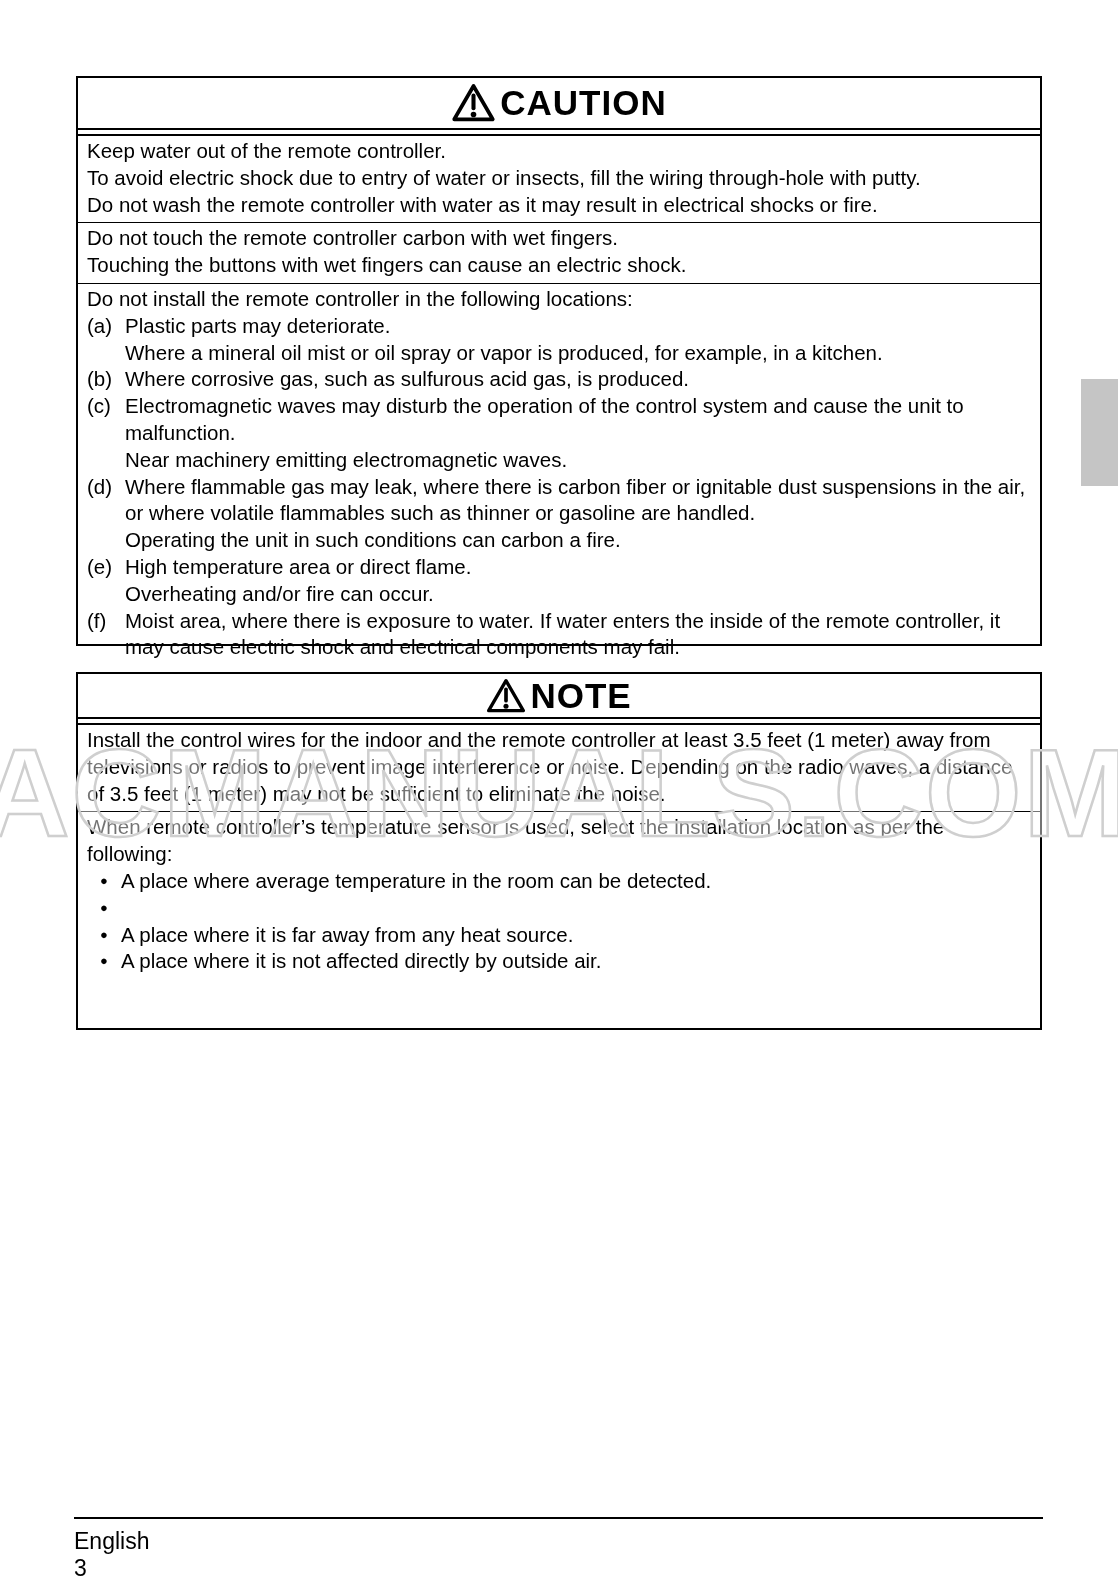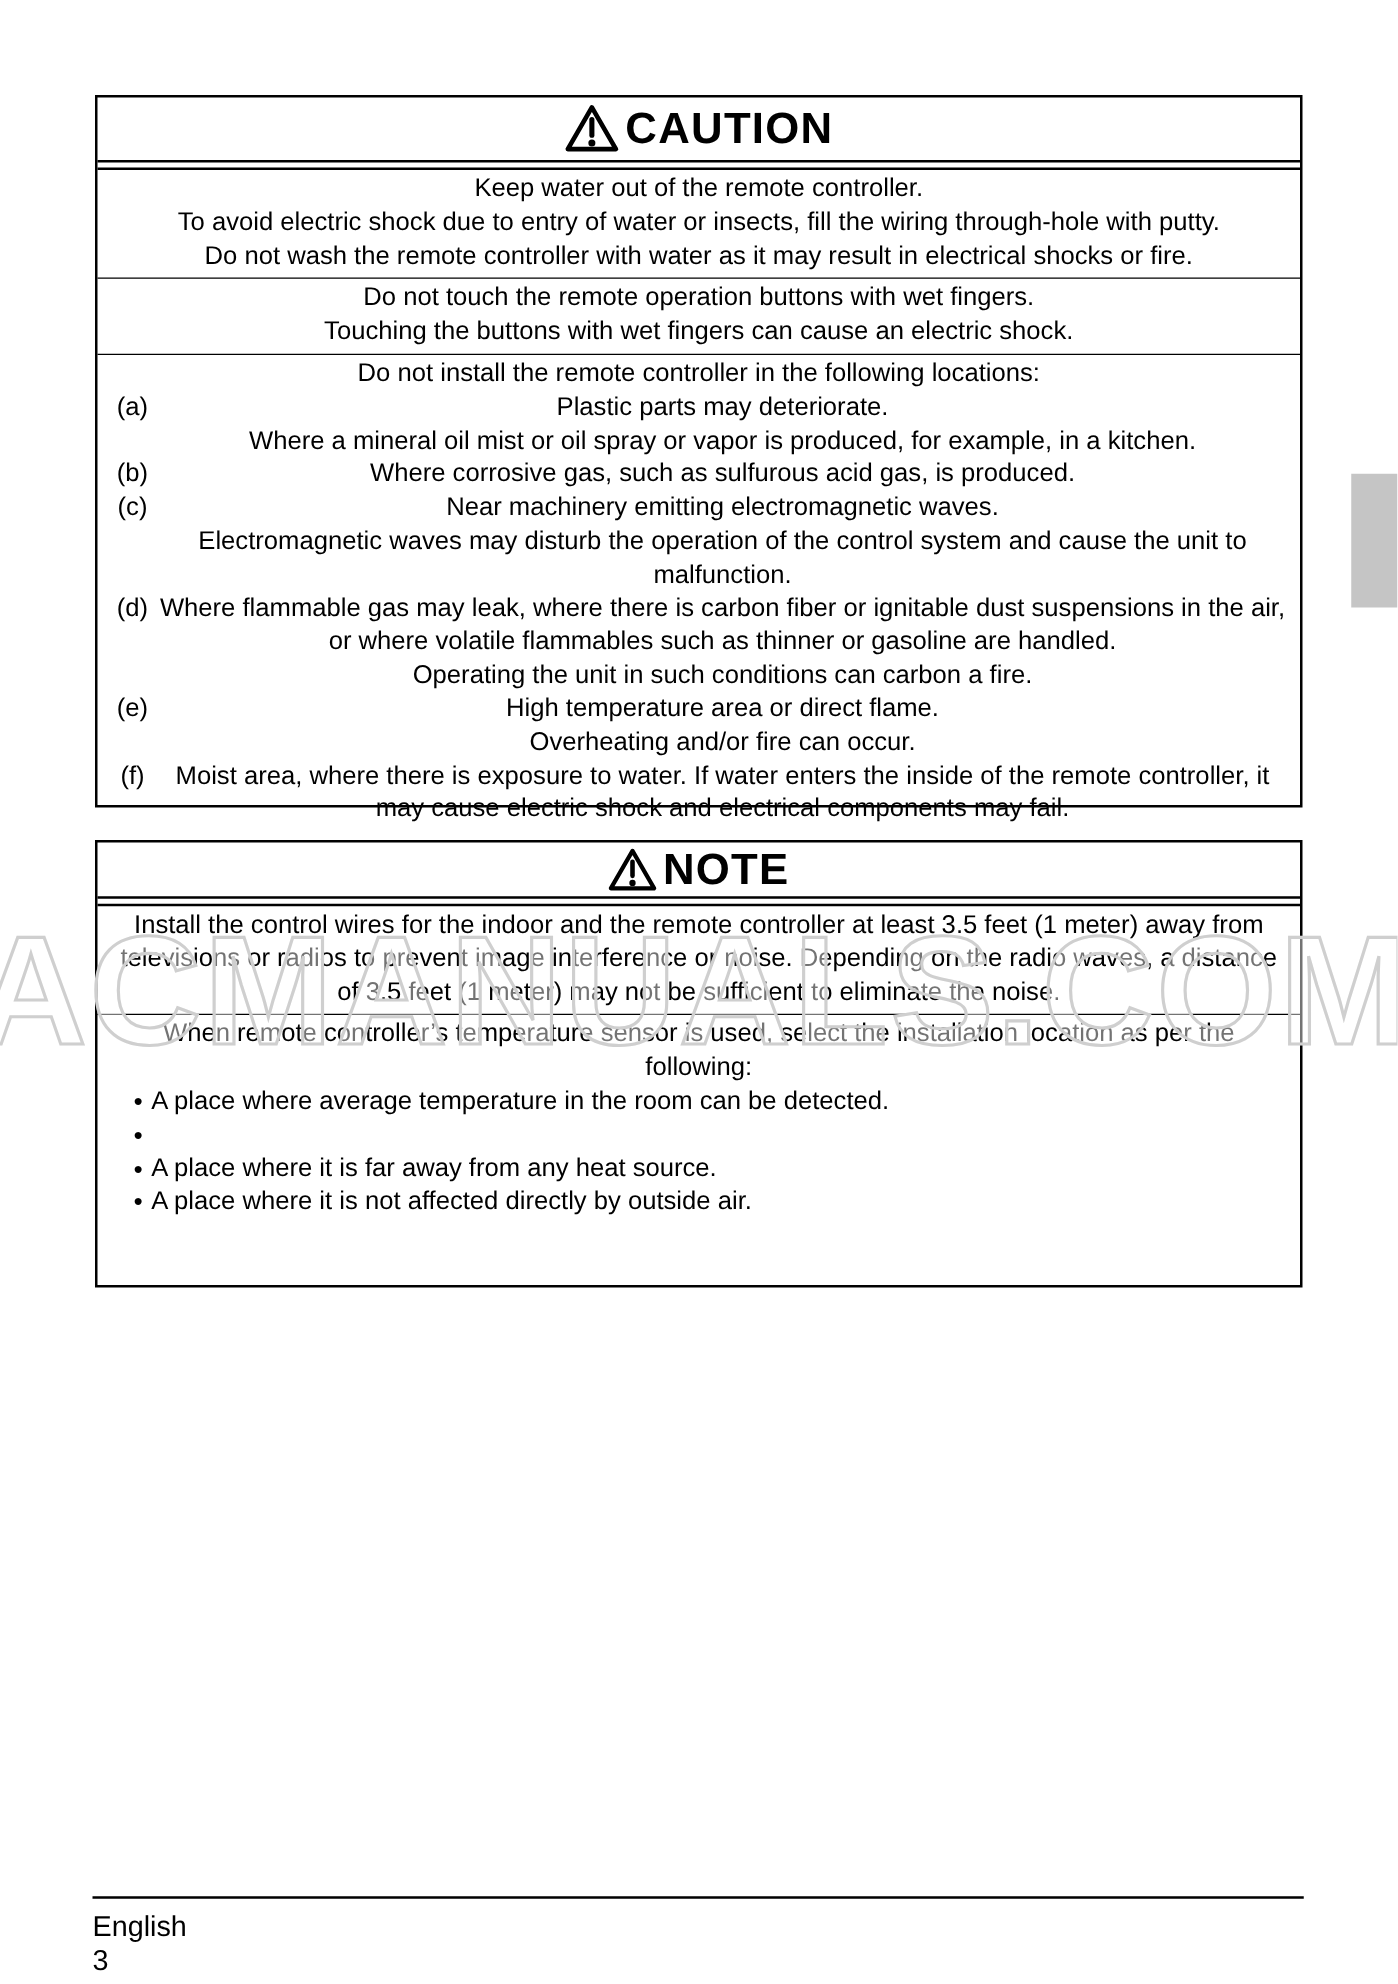--- a/index.html
+++ b/index.html
@@ -16,21 +16,21 @@
   }
   #caution-box { top:76px; height:570px; }
   #note-box    { top:672px; height:358px; }
   .box-header {
     display:flex; justify-content:center; align-items:center; gap:4px;
     border-bottom:2.5px solid #000;
   }
   #caution-box .box-header { height:50px; }
   #note-box    .box-header { height:43px; }
   .box-title { font-weight:bold; font-size:35px; letter-spacing:1px; }
-  .box-body { border-top:2.5px solid #000; margin-top:4px;text-align:center; }
+  .box-body { border-top:2.5px solid #000; margin-top:4px; }
   .section { padding:2px 9px 4px 9px; border-bottom:1.5px solid #000; }
   .section:last-child { border-bottom:none; }
   .line { margin:0; font-size:20.5px; line-height:26.8px; }
   .item { display:flex; }
   .item-label { flex:0 0 38px; font-size:20.5px; line-height:26.8px; }
   .item-body { flex:1; min-width:0; }
   .bullet { display:flex; padding-left:13px; }
   .bullet-dot { flex:0 0 21px; font-size:13px; line-height:26.8px; }
   .watermark {
     position:absolute; top:722px; left:-20px; width:1180px;
@@ -67,43 +67,43 @@
     </span>
     <span class="box-title">CAUTION</span>
   </div>
   <div class="box-body">
       <div class="section">
         <p class="line">Keep water out of the remote controller.</p>
         <p class="line">To avoid electric shock due to entry of water or insects, fill the wiring through-hole with putty.</p>
         <p class="line">Do not wash the remote controller with water as it may result in electrical shocks or fire.</p>
       </div>
       <div class="section">
-        <p class="line">Do not touch the remote operation buttons with wet fingers.</p>
+        <p class="line">Do not touch the remote controller carbon with wet fingers.</p>
         <p class="line">Touching the buttons with wet fingers can cause an electric shock.</p>
       </div>
       <div class="section">
         <p class="line">Do not install the remote controller in the following locations:</p>
         <div class="item">
           <span class="item-label">(a)</span>
           <div class="item-body">
             <p class="line">Plastic parts may deteriorate.</p>
             <p class="line">Where a mineral oil mist or oil spray or vapor is produced, for example, in a kitchen.</p>
           </div>
         </div>
         <div class="item">
           <span class="item-label">(b)</span>
           <div class="item-body">
             <p class="line">Where corrosive gas, such as sulfurous acid gas, is produced.</p>
           </div>
         </div>
         <div class="item">
           <span class="item-label">(c)</span>
           <div class="item-body">
+            <p class="line">Electromagnetic waves may disturb the operation of the control system and cause the unit to malfunction.</p>
             <p class="line">Near machinery emitting electromagnetic waves.</p>
-            <p class="line">Electromagnetic waves may disturb the operation of the control system and cause the unit to malfunction.</p>
           </div>
         </div>
         <div class="item">
           <span class="item-label">(d)</span>
           <div class="item-body">
             <p class="line">Where flammable gas may leak, where there is carbon fiber or ignitable dust suspensions in the air, or where volatile flammables such as thinner or gasoline are handled.</p>
             <p class="line">Operating the unit in such conditions can carbon a fire.</p>
           </div>
         </div>
         <div class="item">

